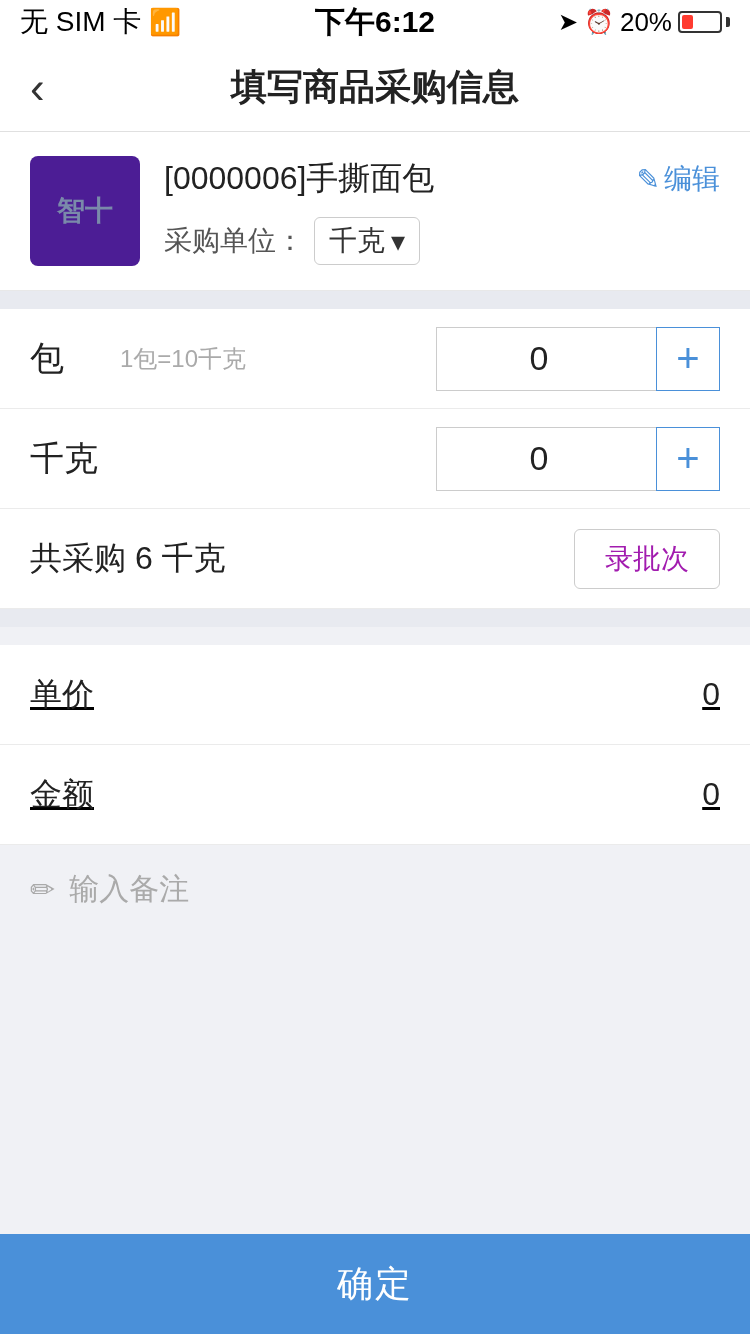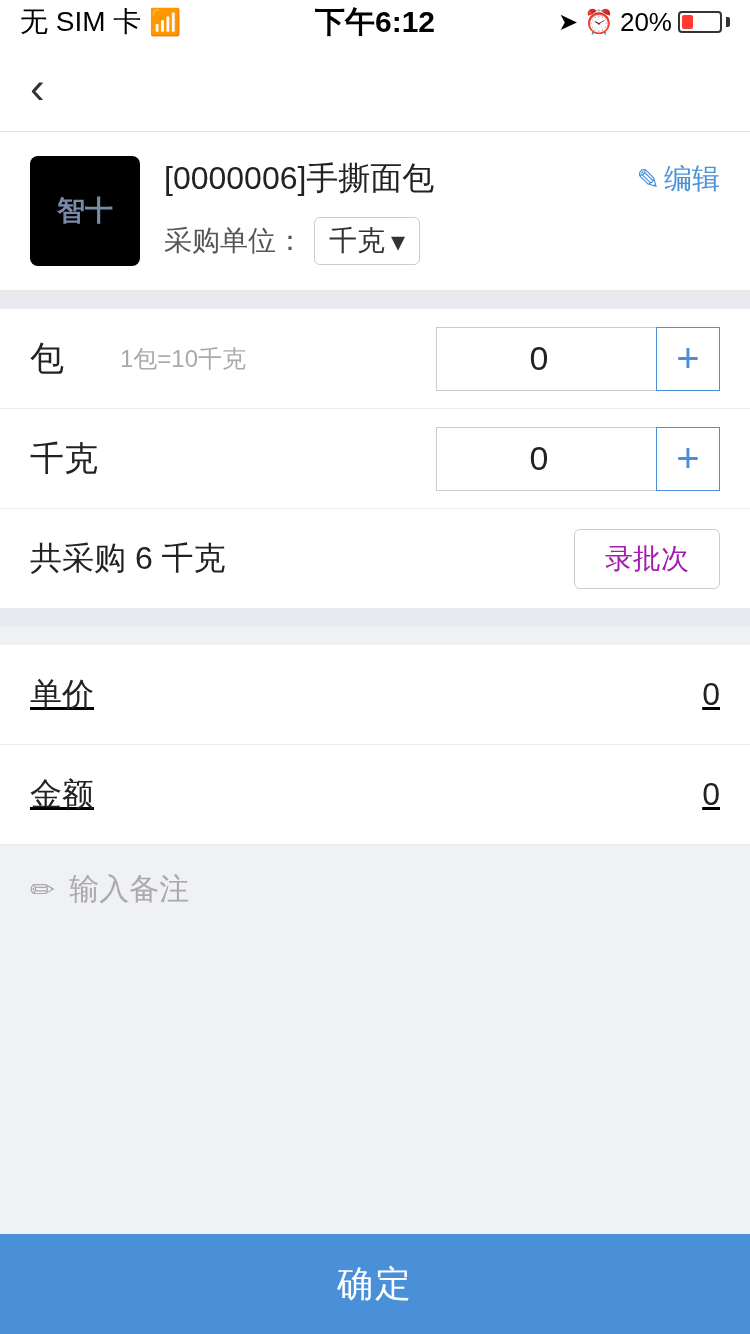--- a/index.html
+++ b/index.html
@@ -69,21 +69,21 @@
       background: #fff;
       padding: 24px 30px;
       display: flex;
       align-items: center;
       gap: 24px;
       border-bottom: 1px solid #e8e8e8;
     }
     .product-img {
       width: 110px;
       height: 110px;
-      background: #000000;
+      background: #4c1d95;
       border-radius: 8px;
       display: flex;
       align-items: center;
       justify-content: center;
       flex-shrink: 0;
     }
     .product-img-logo {
       font-size: 28px;
       color: #7a8aaa;
       font-weight: bold;
@@ -293,20 +293,21 @@
         <div class="battery-body">
           <div class="battery-fill"></div>
         </div>
         <div class="battery-tip"></div>
       </div>
     </div>
   </div>
 
   <div class="nav-bar">
     <span class="nav-back">‹</span>
+    <span class="nav-title">填写商品采购信息</span>
   </div>
 
   <div class="product-card">
     <div class="product-img">
       <div class="product-img-logo">智十</div>
     </div>
     <div class="product-info">
       <div class="product-name-row">
         <span class="product-name">[0000006]手撕面包</span>
         <span class="edit-btn">

